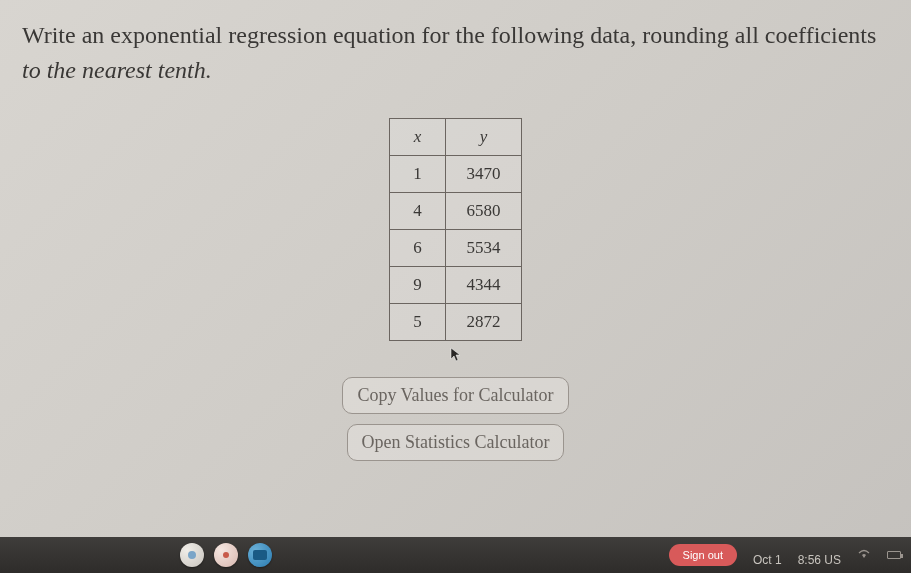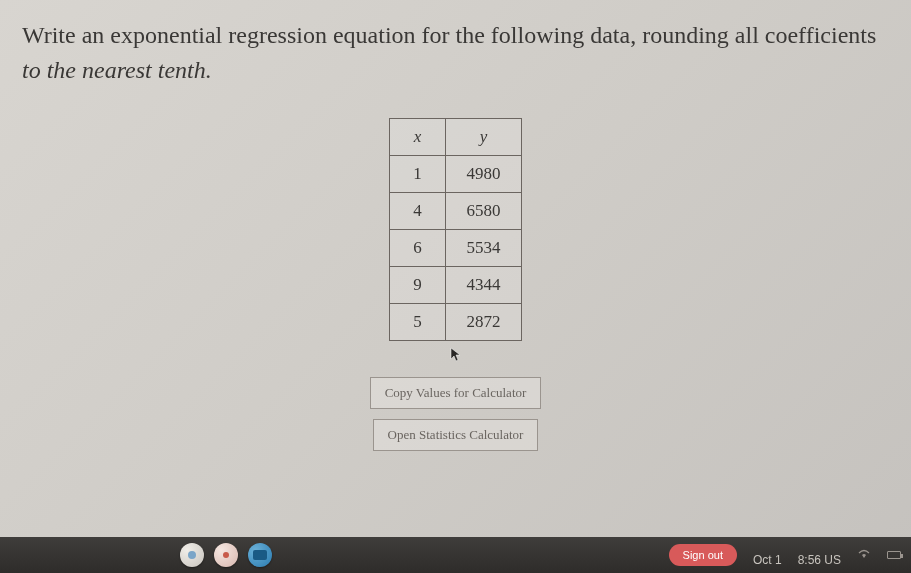--- a/index.html
+++ b/index.html
@@ -65,25 +65,25 @@
       display: flex;
       flex-direction: column;
       align-items: center;
       gap: 10px;
       margin-top: 10px;
     }
     .calc-button {
       border: 1px solid #9a948e;
       background: rgba(240,238,235,0.35);
       color: #6a6560;
-      font-size: 13px;
+      font-size: 18px;
       padding: 7px 14px;
       font-family: Georgia, serif;
       cursor: pointer;
-      border-radius: 0;
+      border-radius: 10px;
     }
     .taskbar {
       position: absolute;
       bottom: 0;
       left: 0;
       right: 0;
       height: 36px;
       background: linear-gradient(180deg, #3f3d3b 0%, #2e2c2a 100%);
       display: flex;
       align-items: center;
@@ -172,21 +172,21 @@
 
   <div class="table-wrap">
     <table>
       <tbody>
           <tr>
         <th>x</th>
         <th class="y-col">y</th>
       </tr>
       <tr>
         <td>1</td>
-        <td class="y-col">4980</td>
+        <td class="y-col">3470</td>
       </tr>
       <tr>
         <td>4</td>
         <td class="y-col">6580</td>
       </tr>
       <tr>
         <td>6</td>
         <td class="y-col">5534</td>
       </tr>
       <tr>

